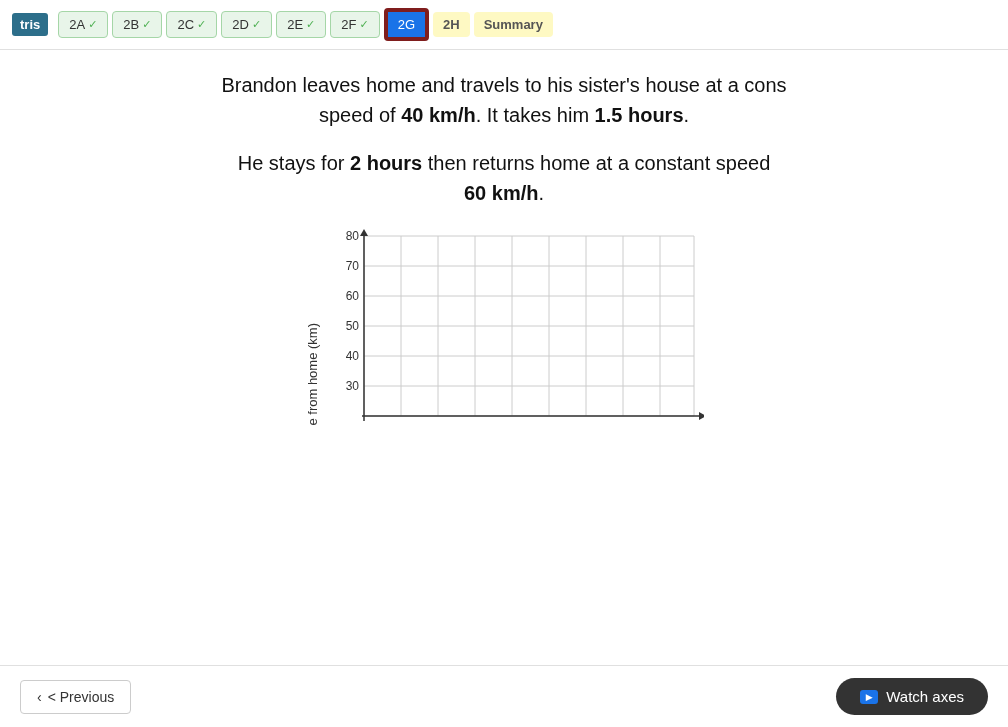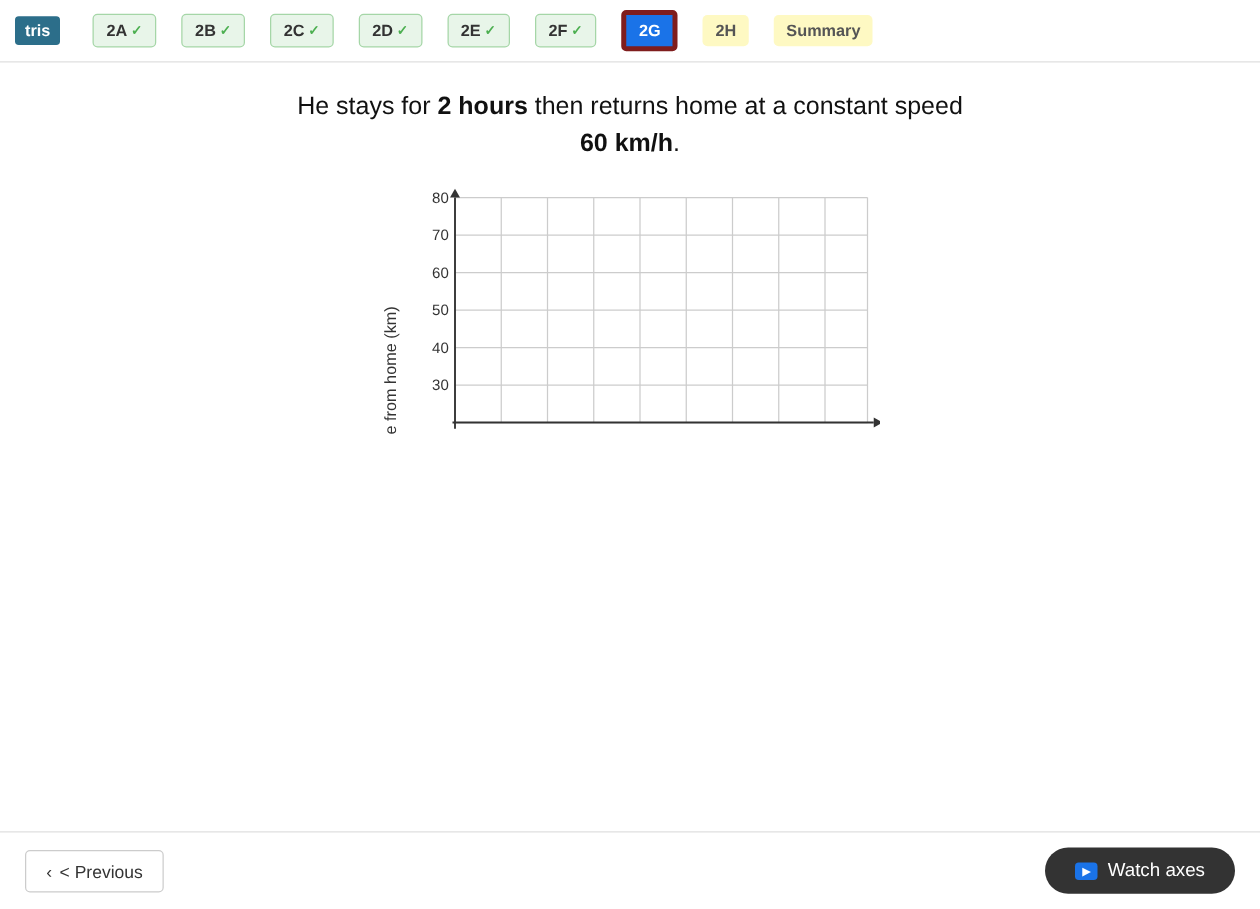--- a/index.html
+++ b/index.html
@@ -13,41 +13,41 @@
       position: relative;
     }
 
     
     .top-nav {
       display: flex;
       align-items: center;
       padding: 8px 12px;
       background: #fff;
       border-bottom: 1px solid #e0e0e0;
-      gap: 20px;
+      gap: 4px;
     }
 
     .nav-brand {
       background: #2c6e8a;
       color: #fff;
       padding: 4px 8px;
       font-size: 13px;
       font-weight: bold;
       border-radius: 3px;
       margin-right: 6px;
     }
 
     .nav-tab {
       display: flex;
       align-items: center;
       gap: 3px;
       padding: 5px 10px;
       border-radius: 4px;
       font-size: 13px;
-      font-weight: 700;
+      font-weight: 400;
       cursor: pointer;
       color: #333;
       background: #e8f5e9;
       border: 1px solid #a5d6a7;
     }
 
     .nav-tab .check {
       color: #4caf50;
       font-size: 11px;
     }
@@ -198,20 +198,28 @@
   <div class="nav-tab inactive">
     <span>2H</span>
   </div>
   <div class="nav-tab inactive">
     <span>Summary</span>
   </div>
 </div>
 
 <div class="content">
 
+  <div class="problem-text">
+    <div>
+      Brandon leaves home and travels to his sister's house at a cons
+    </div>
+    <div>
+      speed of <strong>40 km/h</strong>. It takes him <strong>1.5 hours</strong>.
+    </div>
+  </div>
 
   <div class="problem-text">
     <div>
       He stays for <strong>2 hours</strong> then returns home at a constant speed
     </div>
     <div>
       <strong>60 km/h</strong>.
     </div>
   </div>
 

